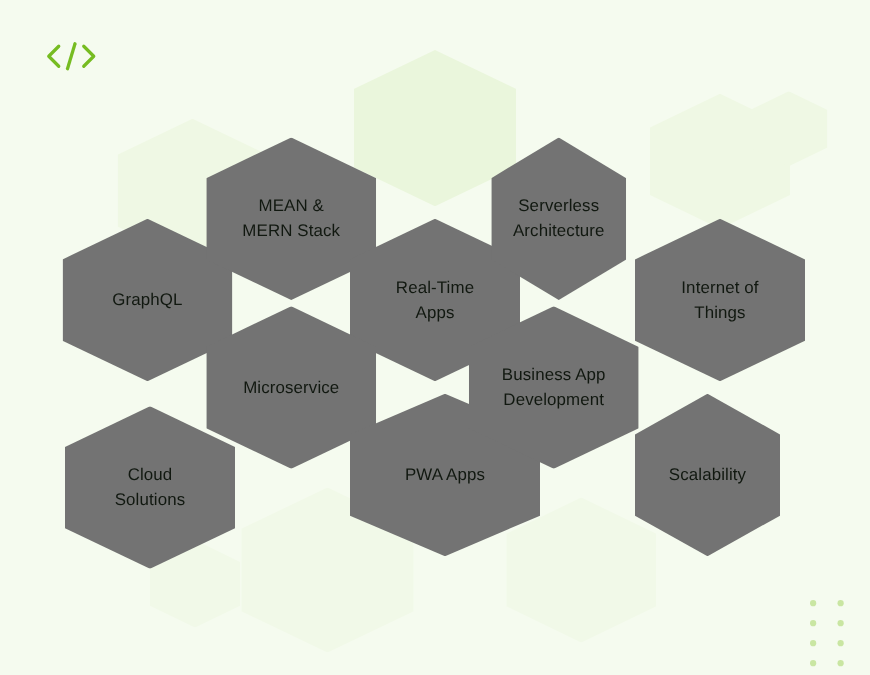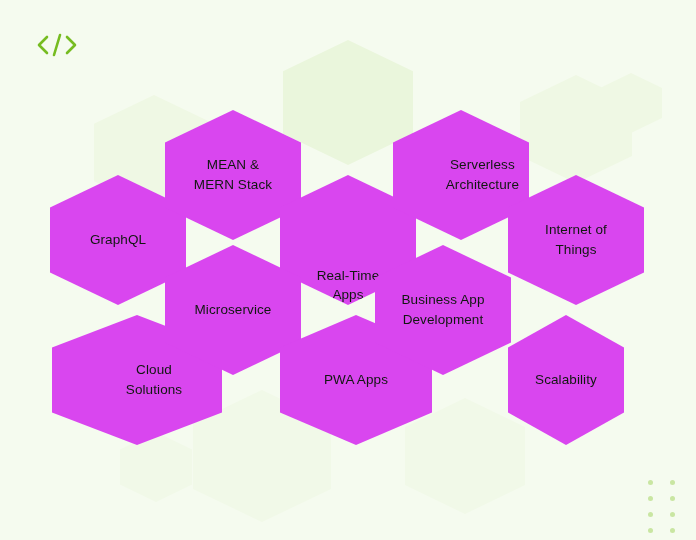--- a/index.html
+++ b/index.html
@@ -50,21 +50,21 @@
     background: #eaf6dc;
   }
   .hex-bg.faint {
     background: #eff8e4;
   }
   .hex-bg.fainter {
     background: #f1f9e8;
   }
 
   .hex-main {
-    background: #d946ef;
+    background: #737373;
   }
 
   .hex-label {
     font-size: 13.5px;
     line-height: 1.45;
     color: #111810;
     letter-spacing: 0.1px;
     font-weight: 400;
     padding: 0 10px;
     white-space: pre-line;
@@ -103,33 +103,33 @@
     </div>
 
   <div id="hex-layer">
       <div class="hex hex-main" style="left: 50px; top: 175px; width: 136px; height: 130px;">
         <span class="hex-label">GraphQL</span>
       </div>
       <div class="hex hex-main" style="left: 165px; top: 110px; width: 136px; height: 130px;">
         <span class="hex-label">MEAN &amp;
 MERN Stack</span>
       </div>
-      <div class="hex hex-main" style="left: 280px; top: 175px; width: 136px; height: 130px; align-items: flex-end;">
+      <div class="hex hex-main" style="left: 280px; top: 175px; width: 136px; height: 130px;">
         <span class="hex-label">Real-Time
 Apps</span>
       </div>
-      <div class="hex hex-main" style="left: 393px; top: 110px; width: 136px; height: 130px; justify-content: flex-end;">
+      <div class="hex hex-main" style="left: 393px; top: 110px; width: 108px; height: 130px;">
         <span class="hex-label">Serverless
 Architecture</span>
       </div>
       <div class="hex hex-main" style="left: 508px; top: 175px; width: 136px; height: 130px;">
         <span class="hex-label">Internet of
 Things</span>
       </div>
-      <div class="hex hex-main" style="left: 52px; top: 315px; width: 136px; height: 130px; padding-left: 34px;">
+      <div class="hex hex-main" style="left: 52px; top: 325px; width: 136px; height: 130px;">
         <span class="hex-label">Cloud
 Solutions</span>
       </div>
       <div class="hex hex-main" style="left: 165px; top: 245px; width: 136px; height: 130px;">
         <span class="hex-label">Microservice</span>
       </div>
       <div class="hex hex-main" style="left: 280px; top: 315px; width: 152px; height: 130px;">
         <span class="hex-label">PWA Apps</span>
       </div>
       <div class="hex hex-main" style="left: 375px; top: 245px; width: 136px; height: 130px;">

